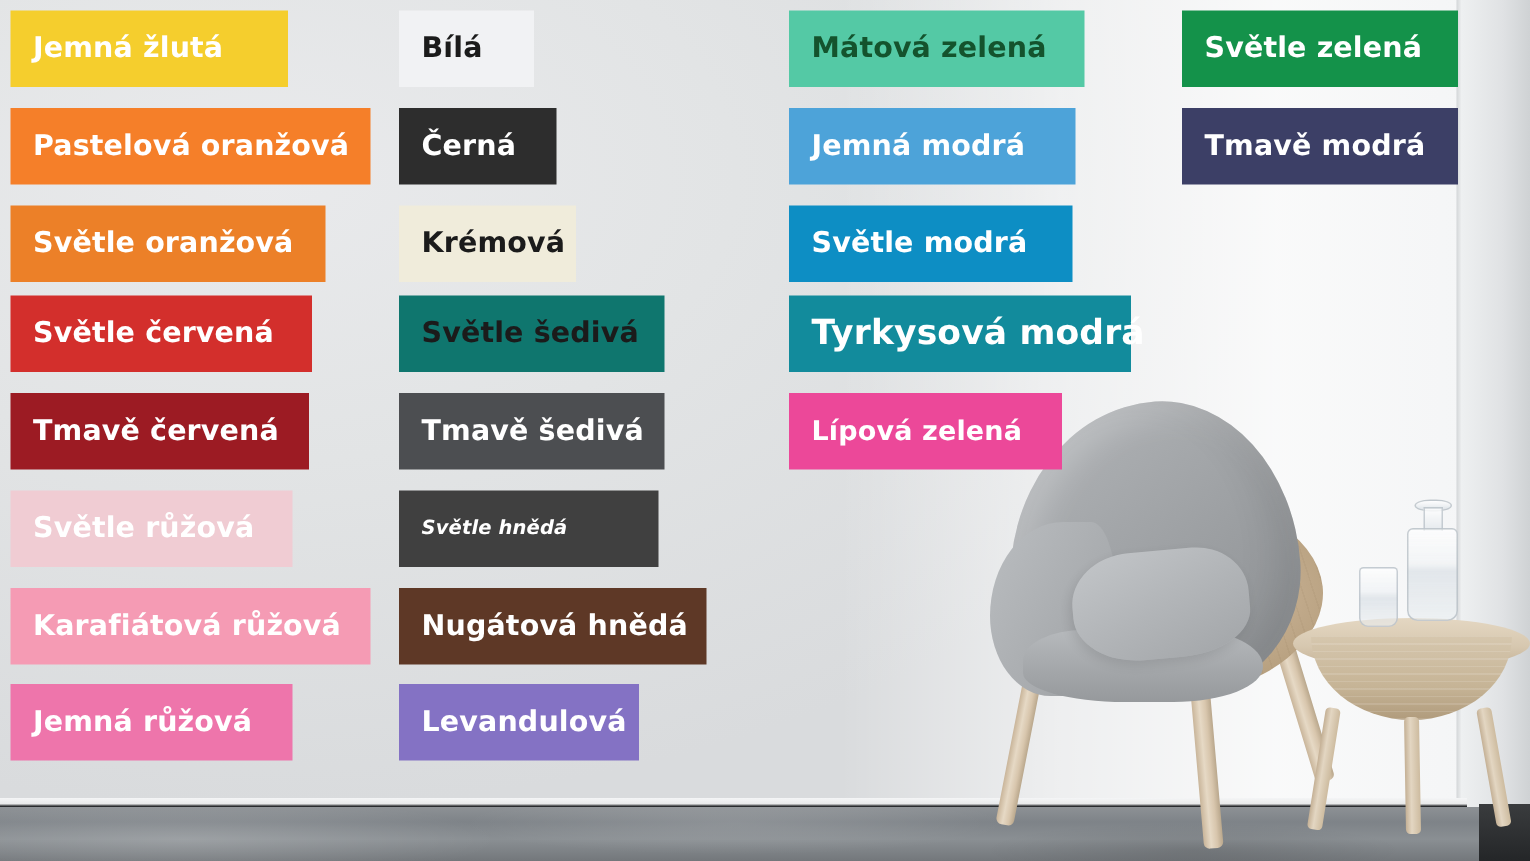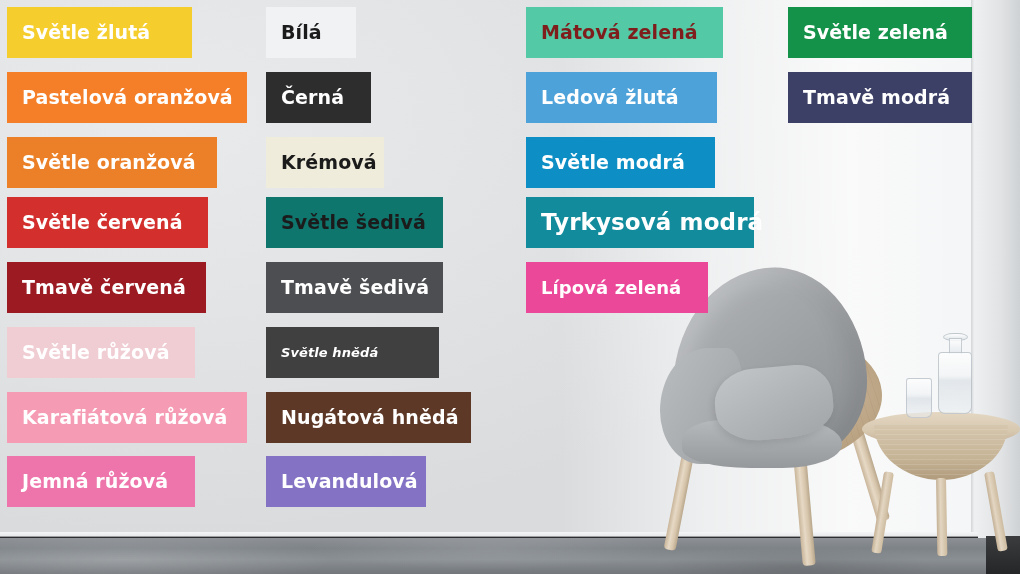--- a/index.html
+++ b/index.html
@@ -190,36 +190,36 @@
     <div class="tleg c"></div>
   </div>
 
   <div class="carafe-lip"></div>
   <div class="carafe-neck"></div>
   <div class="carafe"></div>
   <div class="tumbler"></div>
 </div>
 
 <div id="swatch-layer">
-    <div class="label" style="left: 7px; top: 7px; width: 185px; height: 51px; background: rgb(245, 206, 45); color: rgb(255, 255, 255); font-size: 19px;">Světle žlutá</div>
+    <div class="label" style="left: 7px; top: 7px; width: 185px; height: 51px; background: rgb(245, 206, 45); color: rgb(255, 255, 255); font-size: 19px;">Jemná žlutá</div>
     <div class="label" style="left: 7px; top: 72px; width: 240px; height: 51px; background: rgb(245, 127, 41); color: rgb(255, 255, 255); font-size: 19px;">Pastelová oranžová</div>
     <div class="label" style="left: 7px; top: 137px; width: 210px; height: 51px; background: rgb(236, 128, 40); color: rgb(255, 255, 255); font-size: 19px;">Světle oranžová</div>
     <div class="label" style="left: 7px; top: 197px; width: 201px; height: 51px; background: rgb(211, 47, 44); color: rgb(255, 255, 255); font-size: 19px;">Světle červená</div>
     <div class="label" style="left: 7px; top: 262px; width: 199px; height: 51px; background: rgb(156, 27, 35); color: rgb(255, 255, 255); font-size: 19px; text-align: right;">Tmavě červená</div>
     <div class="label" style="left: 7px; top: 327px; width: 188px; height: 51px; background: rgb(240, 204, 211); color: rgb(255, 255, 255); font-size: 19px; text-align: right;">Světle růžová</div>
     <div class="label" style="left: 7px; top: 392px; width: 240px; height: 51px; background: rgb(245, 155, 180); color: rgb(255, 255, 255); font-size: 19px;">Karafiátová růžová</div>
     <div class="label" style="left: 7px; top: 456px; width: 188px; height: 51px; background: rgb(238, 117, 171); color: rgb(255, 255, 255); font-size: 19px;">Jemná růžová</div>
     <div class="label" style="left: 266px; top: 7px; width: 90px; height: 51px; background: rgb(241, 242, 244); color: rgb(27, 27, 27); font-size: 19px;">Bílá</div>
     <div class="label" style="left: 266px; top: 72px; width: 105px; height: 51px; background: rgb(45, 45, 45); color: rgb(255, 255, 255); font-size: 19px;">Černá</div>
     <div class="label" style="left: 266px; top: 137px; width: 118px; height: 51px; background: rgb(240, 236, 219); color: rgb(27, 27, 27); font-size: 19px;">Krémová</div>
     <div class="label" style="left: 266px; top: 197px; width: 177px; height: 51px; background: #0f766e; color: rgb(27, 27, 27); font-size: 19px;">Světle šedivá</div>
     <div class="label" style="left: 266px; top: 262px; width: 177px; height: 51px; background: rgb(76, 78, 81); color: rgb(255, 255, 255); font-size: 19px;">Tmavě šedivá</div>
     <div class="label" style="left: 266px; top: 327px; width: 173px; height: 51px; background: #404040; color: rgb(255, 255, 255); font-size: 13px; font-style: italic;">Světle hnědá</div>
     <div class="label" style="left: 266px; top: 392px; width: 205px; height: 51px; background: rgb(94, 56, 38); color: rgb(255, 255, 255); font-size: 19px;">Nugátová hnědá</div>
     <div class="label" style="left: 266px; top: 456px; width: 160px; height: 51px; background: rgb(132, 114, 196); color: rgb(255, 255, 255); font-size: 19px;">Levandulová</div>
-    <div class="label" style="left: 526px; top: 7px; width: 197px; height: 51px; background: rgb(84, 201, 165); color: #7f1d1d; font-size: 19px; text-align: right;">Mátová zelená</div>
-    <div class="label" style="left: 526px; top: 72px; width: 191px; height: 51px; background: rgb(77, 163, 217); color: rgb(255, 255, 255); font-size: 19px;">Ledová žlutá</div>
+    <div class="label" style="left: 526px; top: 7px; width: 197px; height: 51px; background: rgb(84, 201, 165); color: #14532d; font-size: 19px; text-align: right;">Mátová zelená</div>
+    <div class="label" style="left: 526px; top: 72px; width: 191px; height: 51px; background: rgb(77, 163, 217); color: rgb(255, 255, 255); font-size: 19px;">Jemná modrá</div>
     <div class="label" style="left: 526px; top: 137px; width: 189px; height: 51px; background: rgb(13, 142, 196); color: rgb(255, 255, 255); font-size: 19px;">Světle modrá</div>
     <div class="label" style="left: 526px; top: 197px; width: 228px; height: 51px; background: rgb(18, 139, 156); color: #ffffff; font-size: 23px;">Tyrkysová modrá</div>
     <div class="label" style="left: 526px; top: 262px; width: 182px; height: 51px; background: #ec4899; color: rgb(255, 255, 255); font-size: 18px;">Lípová zelená</div>
     <div class="label" style="left: 788px; top: 7px; width: 184px; height: 51px; background: rgb(20, 146, 74); color: rgb(255, 255, 255); font-size: 19px;">Světle zelená</div>
     <div class="label" style="left: 788px; top: 72px; width: 184px; height: 51px; background: rgb(60, 63, 102); color: rgb(255, 255, 255); font-size: 19px;">Tmavě modrá</div>
   </div>
 
 </body></html>

